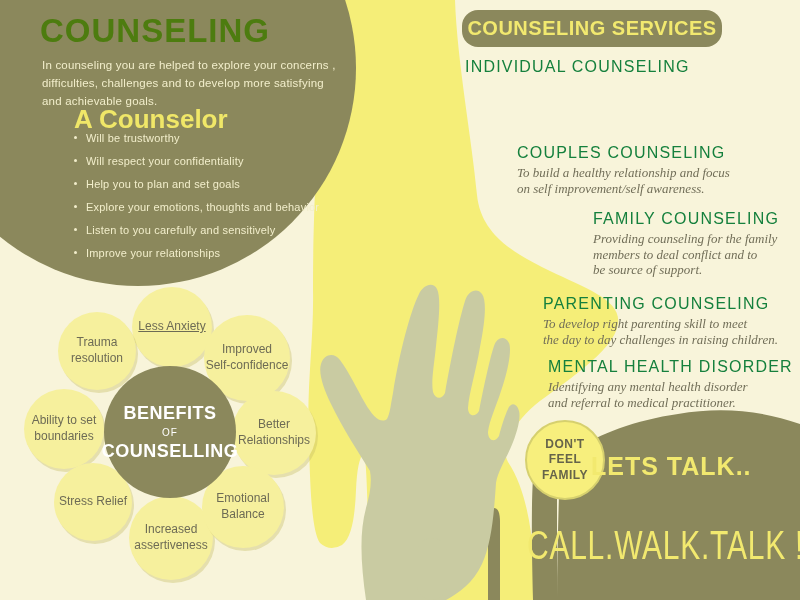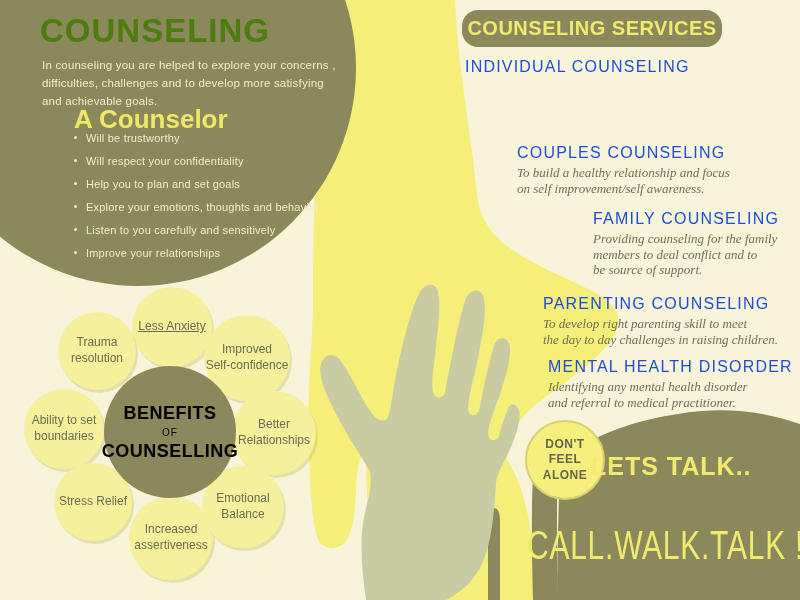--- a/index.html
+++ b/index.html
@@ -29,31 +29,31 @@
   .b0{left:132px;top:287px;width:80px;height:80px;text-decoration:underline;}
   .b1{left:58px; top:312px;width:78px;height:78px;}
   .b2{left:204px;top:315px;width:86px;height:86px;}
   .b3{left:24px; top:389px;width:80px;height:80px;}
   .b4{left:232px;top:391px;width:84px;height:84px;}
   .b5{left:54px; top:463px;width:78px;height:78px;}
   .b6{left:129px;top:496px;width:84px;height:84px;}
   .b7{left:202px;top:466px;width:82px;height:82px;}
   .bcenter{position:absolute;left:104px;top:366px;width:132px;height:132px;border-radius:50%;
     background:#8b885c;display:flex;flex-direction:column;align-items:center;justify-content:center;
-    color:#000000;text-align:center;}
+    color:#ffffff;text-align:center;}
   .bcenter .l1{font-size:18px;font-weight:bold;letter-spacing:.5px;}
   .bcenter .l2{font-size:10px;margin:3px 0;letter-spacing:1px;}
   .bcenter .l3{font-size:18px;font-weight:bold;letter-spacing:.5px;}
 
   
   .svc-pill{position:absolute;left:462px;top:10px;width:260px;height:37px;border-radius:16px;
     background:#8b885c;color:#f2e96f;font-size:20px;font-weight:bold;letter-spacing:.5px;
     display:flex;align-items:center;justify-content:center;}
   .svc{position:absolute;}
-  .svc-title{font-size:16px;letter-spacing:1.2px;color:#1d4ed8;}
+  .svc-title{font-size:16px;letter-spacing:1.2px;color:#15803d;}
   .svc-body{margin-top:3px;font-family:"Liberation Serif", serif;font-style:italic;
     font-size:13px;line-height:15.5px;color:#716e58;white-space:pre-line;width:330px;}
   .s0{left:465px;top:58px;}
   .s1{left:517px;top:144px;}
   .s2{left:593px;top:210px;}
   .s3{left:543px;top:295px;}
   .s4{left:548px;top:358px;}
 
   
   .badge{position:absolute;left:525px;top:420px;width:80px;height:80px;border-radius:50%;
@@ -213,17 +213,17 @@
 the day to day challenges in raising children.</div>
   </div>
   <div class="svc s4">
     <div class="svc-title">MENTAL HEALTH DISORDER</div>
     <div class="svc-body">Identifying any mental health disorder
 and referral to medical practitioner.</div>
   </div>
 
   <div class="badge">DON'T
 FEEL
-ALONE</div>
+FAMILY</div>
   <div class="cta-title">LETS TALK..</div>
   <div class="cta-tagline">CALL.WALK.TALK !!</div>
 
 </div>
 
 </body></html>

